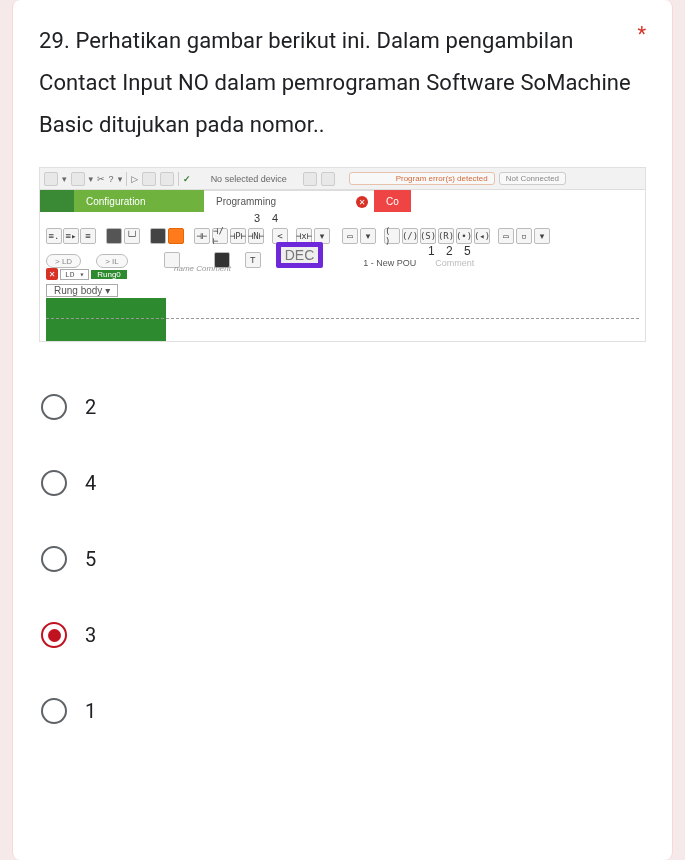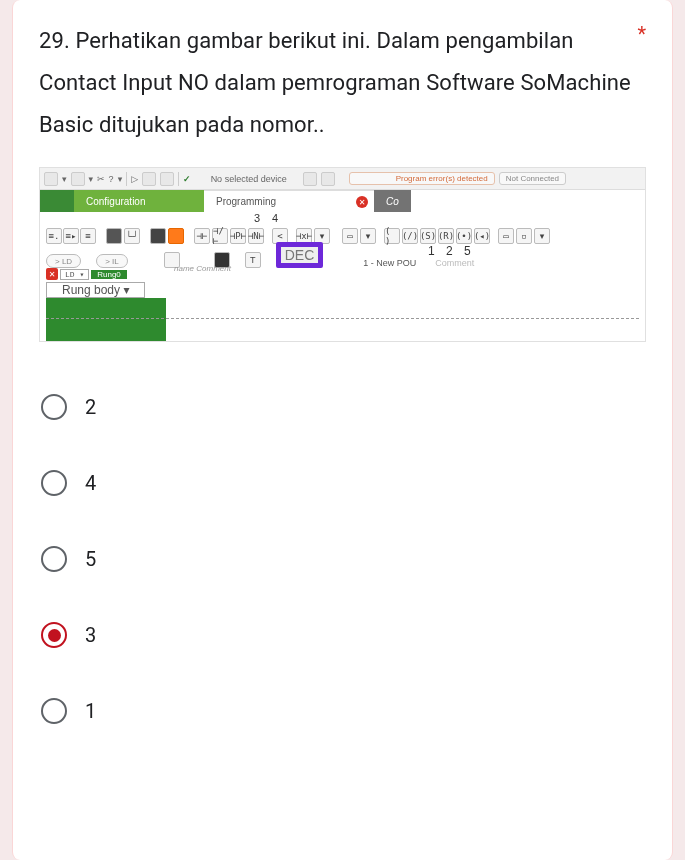--- a/index.html
+++ b/index.html
@@ -68,21 +68,21 @@
   
   .img-tabs {
     display:flex; height:22px; font-size:10px; color:#fff;
   }
   .tab { display:flex; align-items:center; padding:0 12px; }
   .tab-darkgreen { background:#3a8a35; flex:0 0 34px;}
   .tab-green { background:#6fb23d; }
   .tab-green.config { flex:0 0 130px;text-align:center; }
   .tab-white { background:#fff; color:#555; border-top:1px solid #ddd; flex:0 0 170px; position:relative;}
   .tab-green.display { flex:1; display:flex; align-items:center; gap:6px;}
-  .tab-green.co { flex:0 0 20px; background:#737373;font-style:italic;}
+  .tab-green.co { flex:0 0 20px; background:#ef4444;}
   .close-badge { width:12px;height:12px;background:#d93025;border-radius:50%;color:#fff;font-size:8px;display:flex;align-items:center;justify-content:center;}
   
   .numbers-row {
     position:absolute; top:44px; left:0; width:100%; font-size:11px; color:#333; font-weight:500;
   }
   .numbers-row span { position:absolute; }
   
   .tool-row {
     position:absolute; top:58px; left:0; width:100%; height:20px;
     display:flex; align-items:center; gap:2px; padding:0 6px;
@@ -101,21 +101,21 @@
   
   .rung-area {
     position:absolute; top:100px; left:6px; width:120px;
   }
   .rung-header {
     display:flex; align-items:center; gap:2px; font-size:9px;
   }
   .x-badge {width:12px;height:12px;background:#d93025;border-radius:2px;color:#fff;font-size:8px;display:flex;align-items:center;justify-content:center;}
   .ld-btn { background:#fff;border:1px solid #aaa;font-size:8px;padding:0 4px;color:#555;font-family:Liberation Mono, monospace;}
   .rung0-btn { background:#2e8a2e;color:#fff;font-size:8px;padding:0 6px;}
-  .rungbody-btn { background:#fff;border:1px solid #aaa;font-size:12px;padding:0 15px;color:#555;margin-top:2px;display:inline-block;}
+  .rungbody-btn { background:#fff;border:1px solid #aaa;font-size:10px;padding:0 7px;color:#555;margin-top:2px;display:inline-block;}
   .green-block {
     width:120px;height:44px;background:#2e8a2e;margin-top:0;
   }
   .dotted-line {
     position:absolute; top:150px; left:6px; right:6px; border-top:1px dashed #999;
   }
   .comment-lbl {
     position:absolute; top:96px; left:134px; font-size:8px;color:#999; font-style:italic;
   }
   .numbers-125 {

